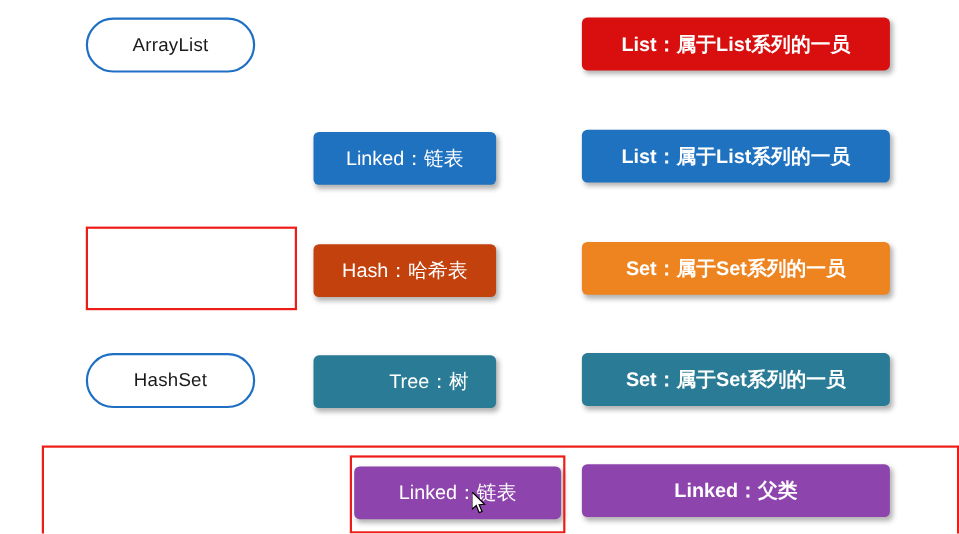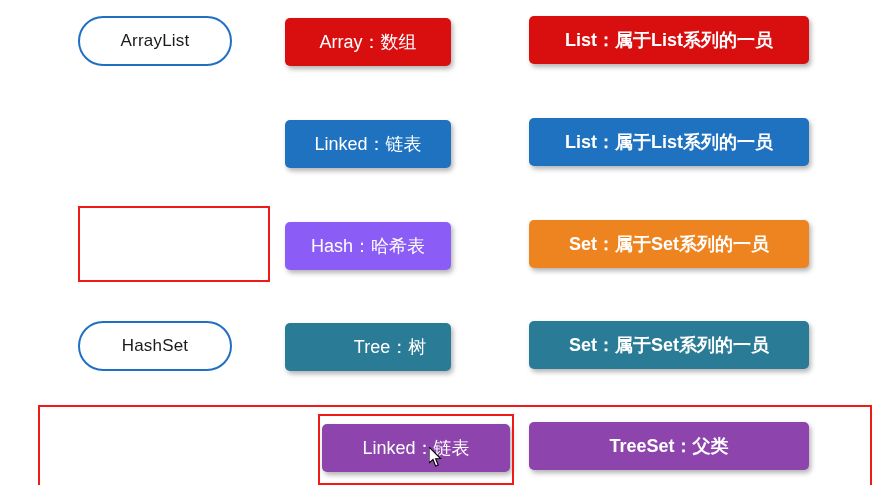--- a/index.html
+++ b/index.html
@@ -110,43 +110,42 @@
     height: 20px;
   }
 </style>
 </head>
 <body>
 
 <div id="board">
 
   <div class="row" style="top:0px;">
     <div class="pill" style="top:16px;">ArrayList</div>
-    <div class="block col2" style="top:18px;background:#D90E0E;">Array：数组</div>
     <div class="block col3" style="top:16px;background:#D90E0E;">List：属于List系列的一员</div>
   </div>
 
   <div class="row" style="top:101px;">
     <div class="block col2" style="top:19px;background:#1F72C0;">Linked：链表</div>
     <div class="block col3" style="top:17px;background:#1F72C0;">List：属于List系列的一员</div>
   </div>
 
   <div class="row" style="top:203px;">
-    <div class="block col2" style="top:19px;background:#8b5cf6;">Hash：哈希表</div>
+    <div class="block col2" style="top:19px;background:#c2410c;">Hash：哈希表</div>
     <div class="block col3" style="top:17px;background:#EE8420;">Set：属于Set系列的一员</div>
   </div>
 
   <div class="row" style="top:305px;">
     <div class="pill" style="top:16px;">HashSet</div>
     <div class="block col2" style="top:18px;background:#2A7C96;padding-left:44px;">Tree：树</div>
     <div class="block col3" style="top:16px;background:#2A7C96;">Set：属于Set系列的一员</div>
   </div>
 
   <div class="row" style="top:406px;">
     <div class="block col2" style="top:18px;left:322px;width:188px;background:#8E44AD;">Linked：链表</div>
-    <div class="block col3" style="top:16px;background:#8E44AD;">TreeSet：父类</div>
+    <div class="block col3" style="top:16px;background:#8E44AD;">Linked：父类</div>
   </div>
 
   <div class="hl" id="hl-hashset"></div>
   <div class="hl" id="hl-bottomrow"></div>
   <div class="hl" id="hl-linked-cell"></div>
 
   <div id="cursor">
     <svg width="14" height="20" viewBox="0 0 14 20">
       <polygon points="0,0 0,16 4,12.5 6.6,19 9.2,18 6.6,11.8 11.5,11.5" fill="#ffffff" stroke="#000000" stroke-width="1.1"></polygon>
     </svg>

